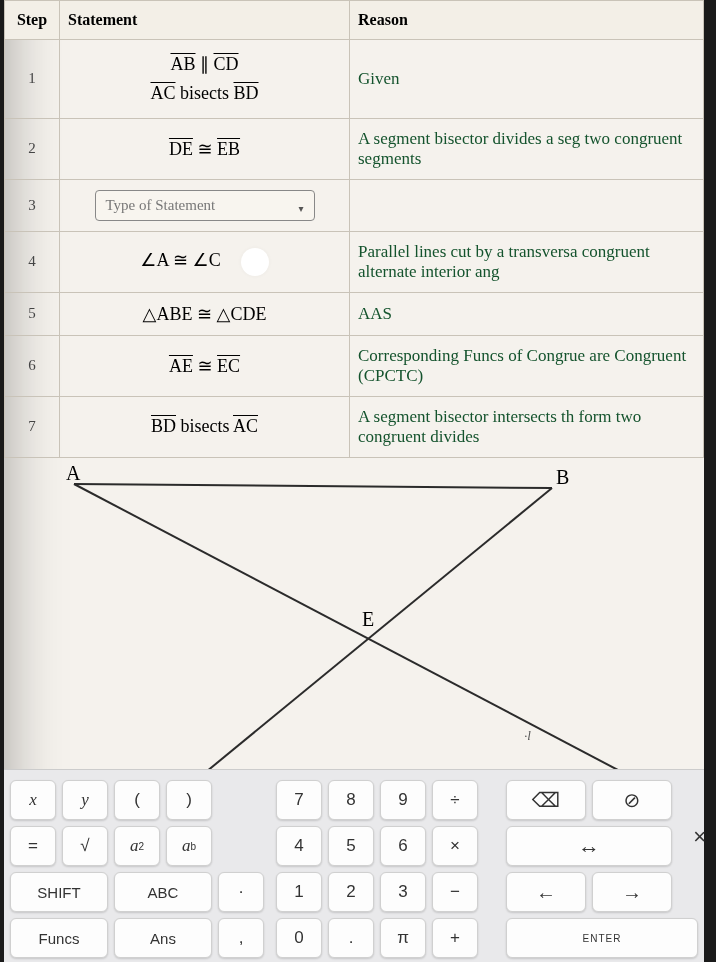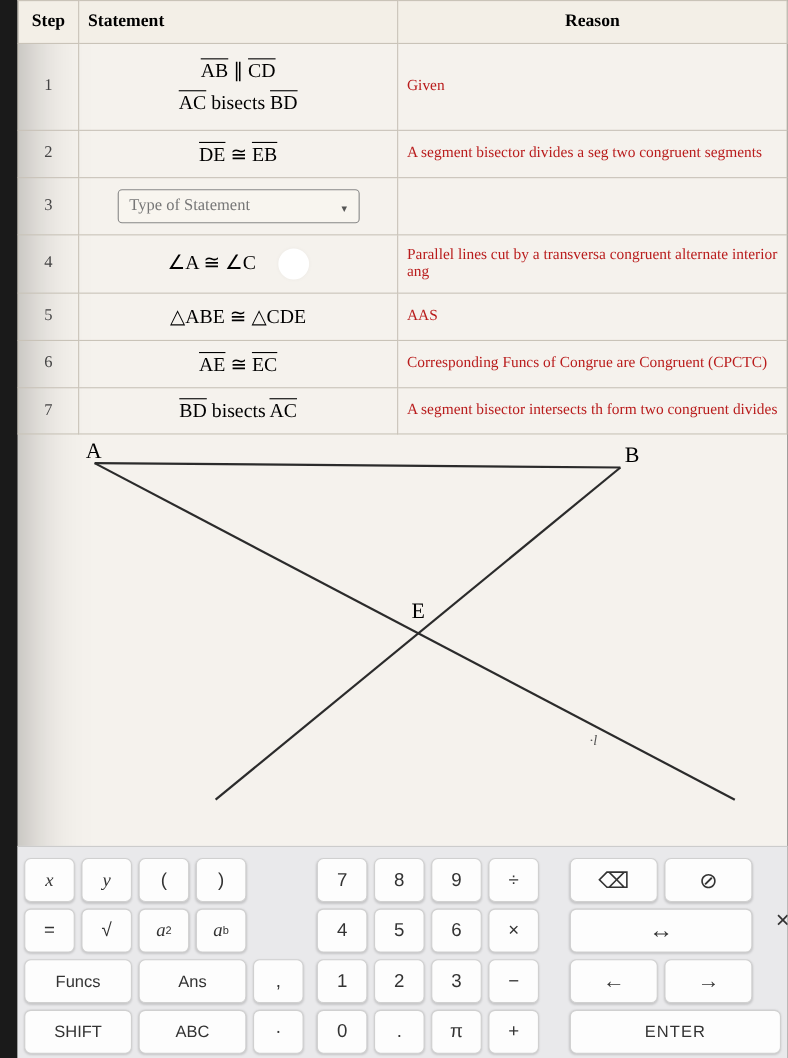--- a/index.html
+++ b/index.html
@@ -7,45 +7,45 @@
     font-family: Georgia, 'Times New Roman', serif;
     background: #1a1a1a;
     width: 716px;
     height: 962px;
     overflow: hidden;
     position: relative;
   }
   .page {
     background: #f5f2ed;
     width: 700px;
-    margin-left: 16px;
+    margin-left: 4px;
     height: 100%;
     position: relative;
     box-shadow: inset 40px 0 60px -40px rgba(0,0,0,0.35);
   }
   .table {
     width: 100%;
     border-collapse: collapse;
   }
   .table th, .table td {
     border: 1px solid #c9c3b8;
     padding: 10px 8px;
     vertical-align: middle;
   }
   .table th {
     font-weight: bold;
     background: #f3efe7;
-    text-align: center;
+    text-align: left;
     font-size: 16px;
   }
   .table th.step-h { text-align: center; width: 55px; }
   .table th.stmt-h { text-align: left; width: 290px; }
   .table td.step-c { text-align: center; font-size: 15px; color:#444; }
   .table td.stmt-c { text-align: center; font-family: 'Times New Roman', serif; font-size: 18px; }
-  .table td.reason-c { font-size: 14px; color:#b91c1c; }
+  .table td.reason-c { font-size: 17px; color:#14532d; }
   .overline { text-decoration: overline; }
   .stmt-stack { display:inline-block; line-height:1.6; }
   .dropdown {
     display: flex;
     align-items: flex-end;
     justify-content: space-between;
     border: 1px solid #888;
     border-radius: 4px;
     padding: 6px 10px;
     background: #f8f5ef;
@@ -102,21 +102,21 @@
     border-radius:6px;
     box-shadow: 0 1px 2px rgba(0,0,0,0.15);
     display:flex; align-items:center; justify-content:center;
     font-size:17px; color:#333;
     cursor:pointer;
     user-select:none;
   }
   .key.sm { width:46px; height:40px; }
   .key.fn { width:98px; height:40px; font-size:15px;}
   .key.nav { width:80px; height:40px; font-size:20px;}
-  .key.enter { width:192px; height:40px; font-size:15px; letter-spacing:1px;}
+  .key.enter { width:192px; height:40px; font-size:10px; letter-spacing:1px;}
   .key.navwide { width:166px; height:40px; font-size:22px;}
   .key sup { font-size:10px; }
   .key .it { font-style:italic; font-family:'Times New Roman',serif;}
   .outer-x {
     position:absolute;
     right:-2px;
     top: 824px;
     color:#333;
     font-size:22px;
     font-family:Arial,sans-serif;
@@ -211,28 +211,28 @@
           <div class="key sm">
             <span class="it">a</span>
             <sup>2</sup>
           </div>
           <div class="key sm">
             <span class="it">a</span>
             <sup>b</sup>
           </div>
         </div>
         <div class="krow">
+          <div class="key fn">SHIFT</div>
+          <div class="key fn">ABC</div>
+          <div class="key sm">·</div>
+        </div>
+        <div class="krow">
           <div class="key fn">Funcs</div>
           <div class="key fn">Ans</div>
           <div class="key sm">,</div>
-        </div>
-        <div class="krow">
-          <div class="key fn">SHIFT</div>
-          <div class="key fn">ABC</div>
-          <div class="key sm">·</div>
         </div>
       </div>
 
     <div class="kcol" id="kb-num">
         <div class="krow">
           <div class="key sm">7</div>
           <div class="key sm">8</div>
           <div class="key sm">9</div>
           <div class="key sm">÷</div>
         </div>

